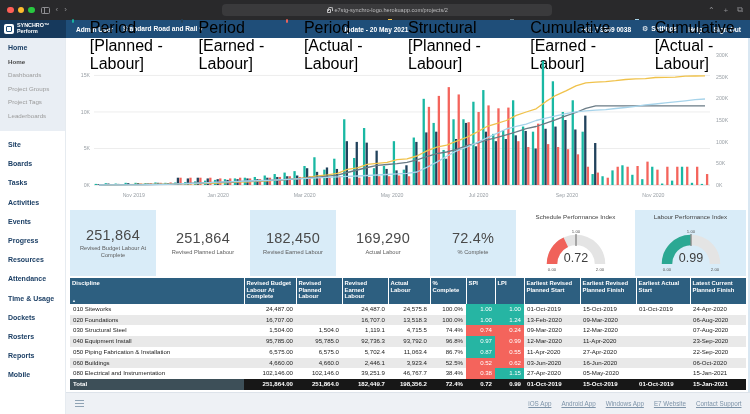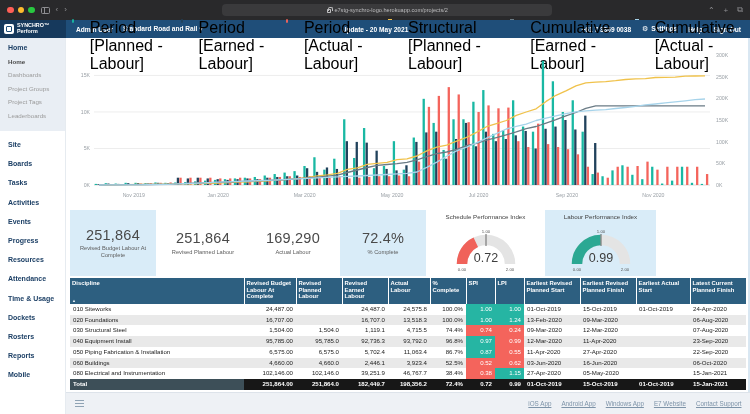--- a/index.html
+++ b/index.html
@@ -406,20 +406,24 @@
 
     <div class="kpi-row" id="kpi-row">
         <div class="kpi-card hl">
           <div class="kpi-value">251,864</div>
           <div class="kpi-label">Revised Budget Labour At Complete</div>
         </div>
         <div class="kpi-card">
           <div class="kpi-value">251,864</div>
           <div class="kpi-label">Revised Planned Labour</div>
         </div>
+        <div class="kpi-card hl">
+          <div class="kpi-value">182,450</div>
+          <div class="kpi-label">Revised Earned Labour</div>
+        </div>
         <div class="kpi-card">
           <div class="kpi-value">169,290</div>
           <div class="kpi-label">Actual Labour</div>
         </div>
         <div class="kpi-card hl">
           <div class="kpi-value">72.4%</div>
           <div class="kpi-label">% Complete</div>
         </div>
         <div class="gauge-card">
           <div class="gauge-title">Schedule Performance Index</div>

